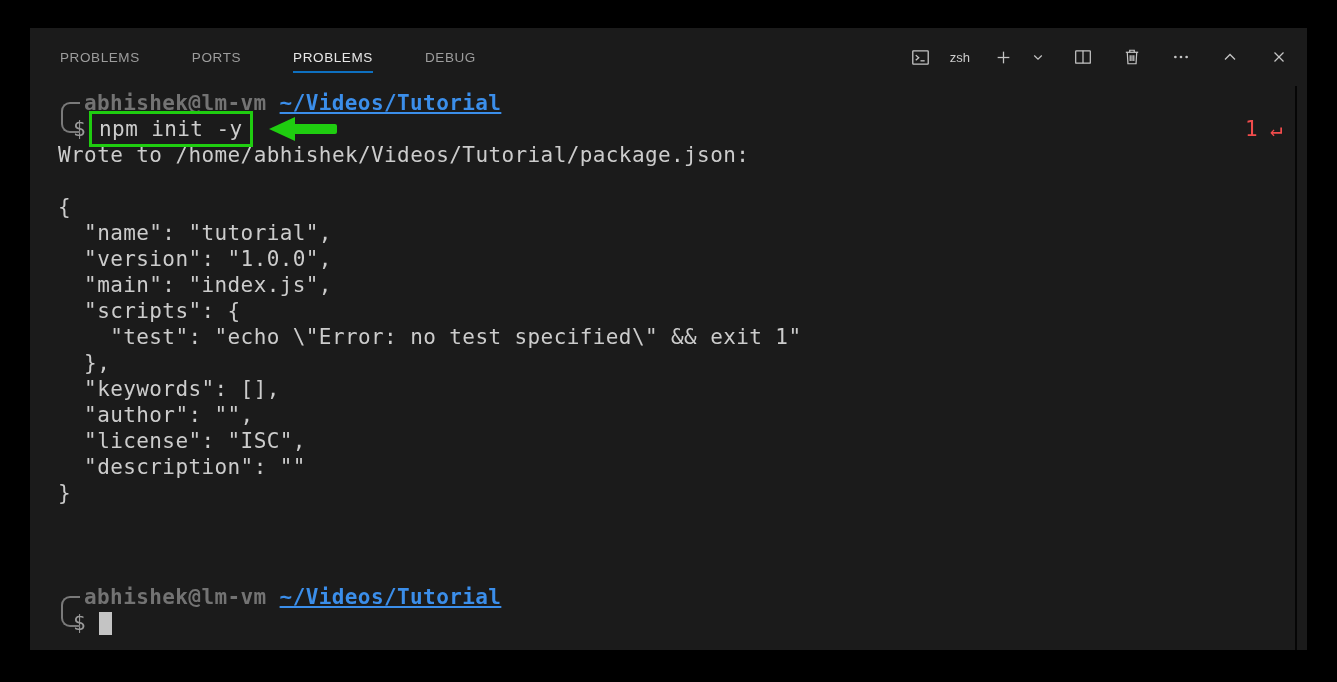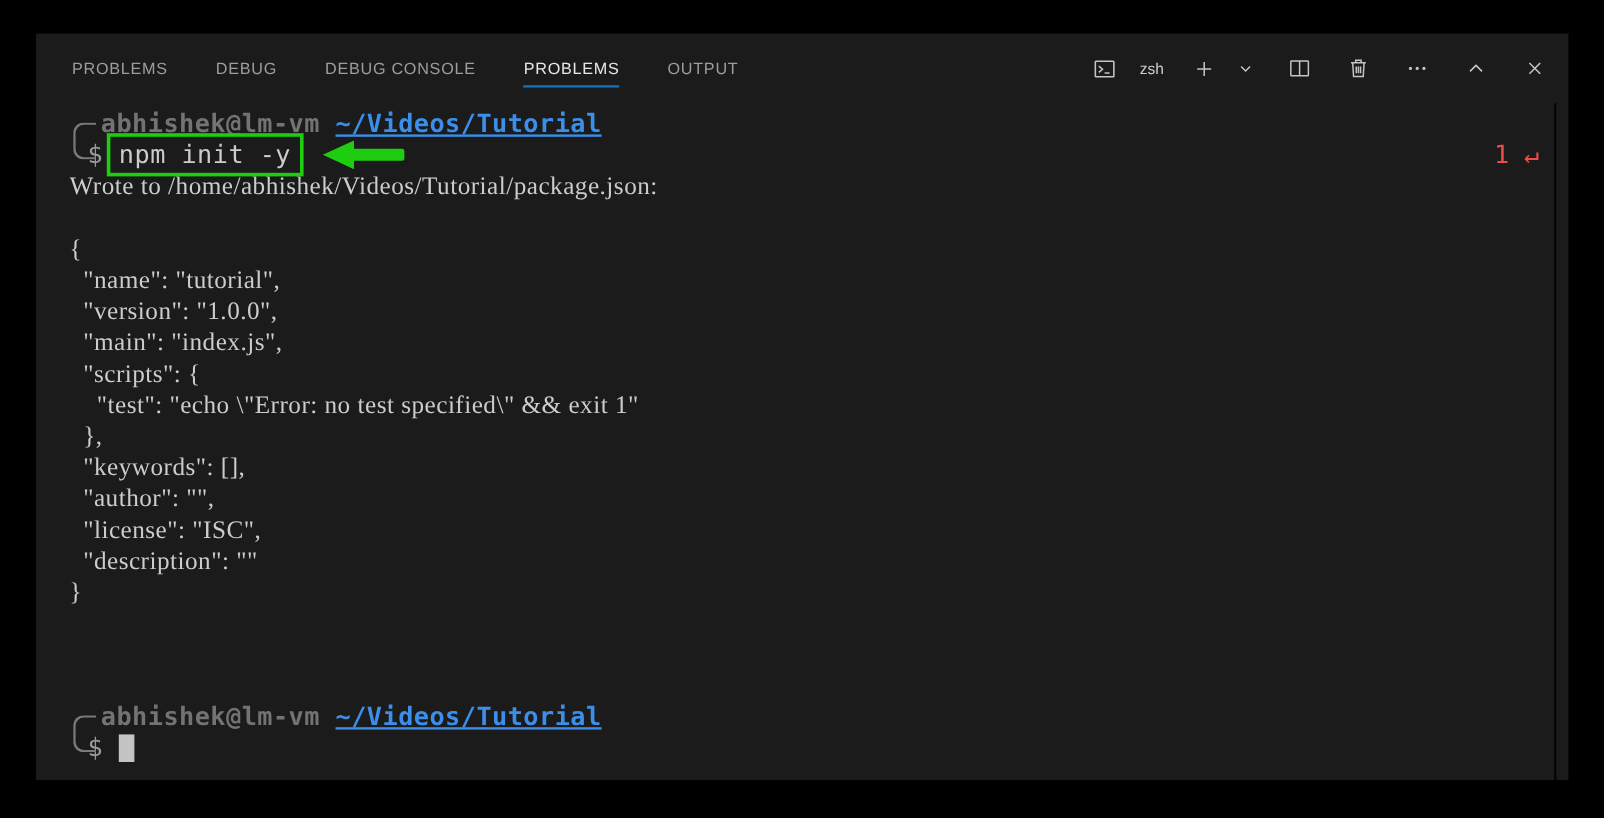--- a/index.html
+++ b/index.html
@@ -9,40 +9,40 @@
   }
   .panel{
     position:absolute;left:30px;top:28px;width:1277px;height:622px;
     background:#1b1b1b;
   }
   
   .panel-header{
     height:58px;display:flex;align-items:center;
     padding:0 16px 0 30px;box-sizing:border-box;
   }
-  .tabs{display:flex;gap:40px;height:100%;align-items:center;}
+  .tabs{display:flex;gap:52px;height:100%;align-items:center;}
   .tab{
     font-size:13.5px;letter-spacing:.6px;color:#9d9d9d;cursor:pointer;
     padding:8px 0 6px 0;border-bottom:2px solid transparent;white-space:nowrap;
   }
   .tab.active{color:#e7e7e7;border-bottom-color:#0e70c0;}
   .actions{margin-left:auto;display:flex;align-items:center;color:#c5c5c5;gap:15px;}
   .icon-btn{display:inline-flex;align-items:center;justify-content:center;
     width:24px;height:24px;cursor:pointer;flex:none;}
   .icon-btn svg{display:block;}
   .shell-label{font-size:13px;color:#cccccc;margin:0 4px 0 2px;}
   .gap-s{margin-left:2px;}
   .gap-m{margin-left:10px;}
   
   .terminal{
     position:absolute;left:28px;right:10px;top:62px;bottom:6px;
     font-family:"DejaVu Sans Mono",monospace;font-size:21px;line-height:26px;
     letter-spacing:.4px;color:#cccccc;cursor:text;overflow:hidden;
   }
-  .tline{white-space:pre;height:26px;font-family:Liberation Serif, serif;}
+  .tline{white-space:pre;height:26px;}
   .prompt-block{position:relative;}
   .bracket{
     position:absolute;left:3px;top:12px;width:17px;height:27px;
     border:2px solid #7a7a7a;border-right:none;border-radius:9px 0 0 9px;
   }
   .pline1{padding-left:26px;height:26px;}
   .pline2{padding-left:15px;height:26px;display:flex;align-items:center;padding-right:14px;}
   .green{color:#737373;font-weight:bold;}
   .blue{color:#3b8eea;font-weight:bold;margin-left:13px;text-decoration:underline;}
   .dollar{color:#9a9a9a;}
@@ -62,24 +62,23 @@
   }
 </style>
 </head>
 <body>
 
 <div class="panel">
 
   <div class="panel-header">
     <div class="tabs">
       <div class="tab">PROBLEMS</div>
+      <div class="tab">PORTS</div>
+      <div class="tab active">PROBLEMS</div>
       <div class="tab">DEBUG</div>
-      <div class="tab">DEBUG CONSOLE</div>
-      <div class="tab active">PROBLEMS</div>
-      <div class="tab">OUTPUT</div>
     </div>
 
     <div class="actions">
       <span class="icon-btn">
         <svg width="19" height="19" viewBox="0 0 16 16" fill="none" stroke="#c5c5c5" stroke-width="1.1">
           <rect x="1.5" y="2.5" width="13" height="11" rx="0.5"></rect>
           <polyline points="4,6 6.5,8.2 4,10.4"></polyline>
           <line x1="8" y1="10.8" x2="11.5" y2="10.8"></line>
         </svg>
       </span>

